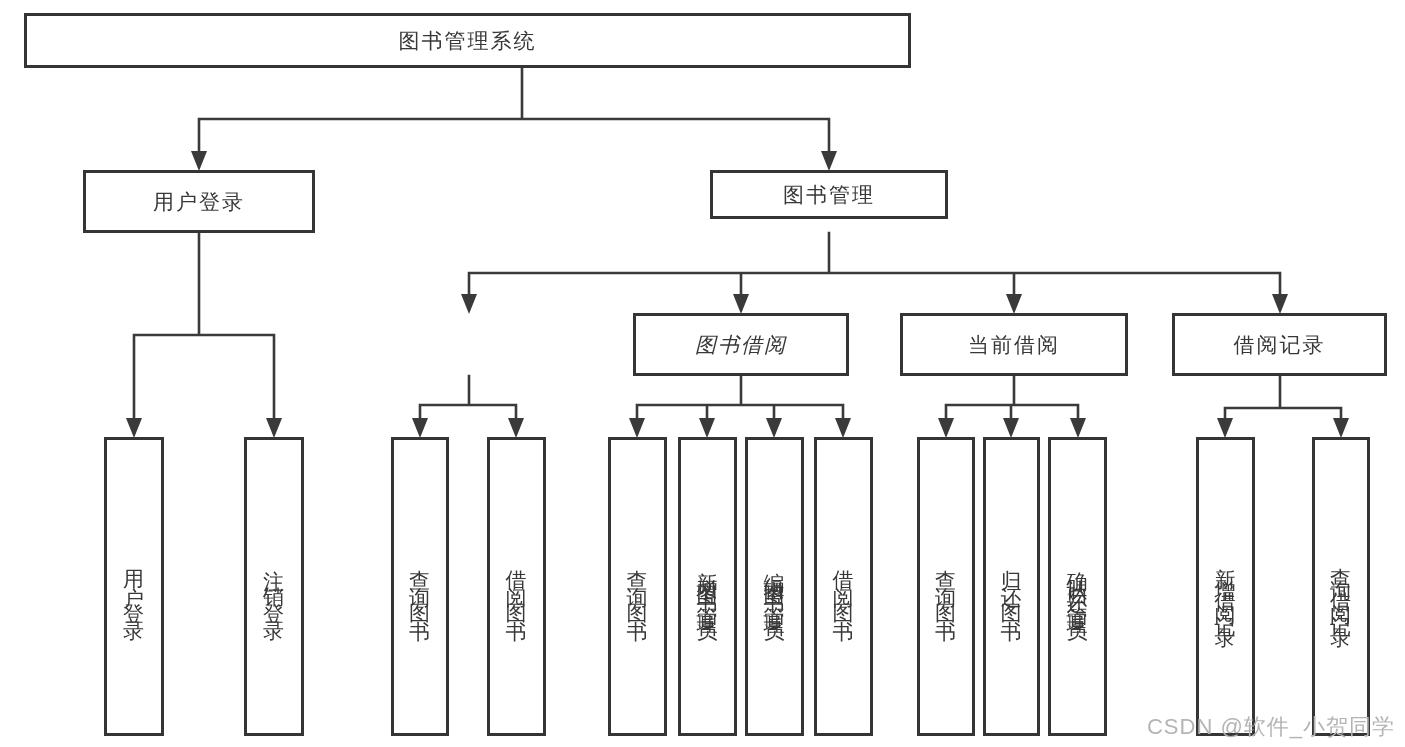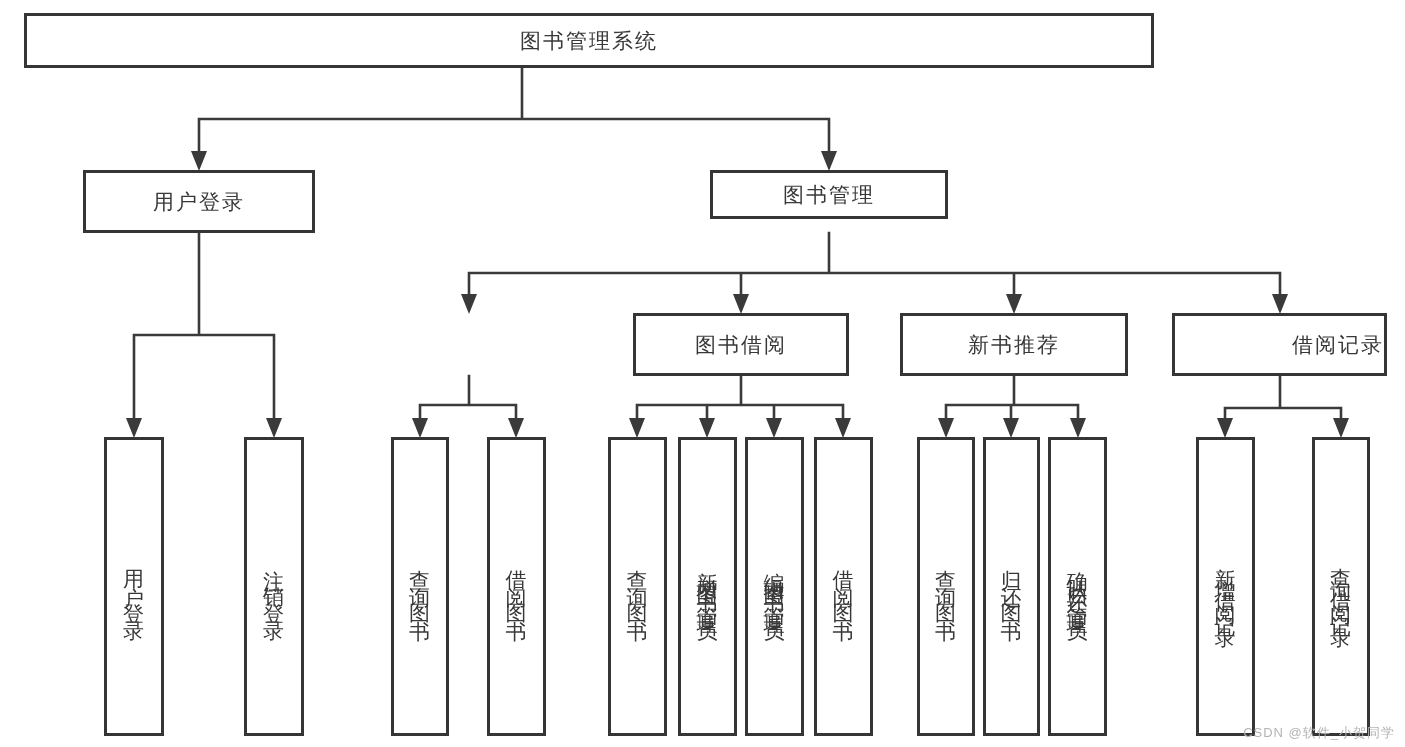--- a/index.html
+++ b/index.html
@@ -41,21 +41,21 @@
     line-height: 1;
     letter-spacing: 17px;
     color: #383838;
   }
   .node.v.len6 span { letter-spacing: 12px; }
   .node.v.len9 span { letter-spacing: 7px; }
   .watermark {
     position: absolute;
     right: 10px;
     bottom: 5px;
-    font-size: 13px;
+    font-size: 22px;
     letter-spacing: 1px;
     color: #b4b4b4;
     z-index: 5;
     white-space: nowrap;
   }
 </style>
 </head>
 <body>
 
 <div class="canvas">
@@ -93,38 +93,38 @@
       <polygon points="766,418 782,418 774,438"></polygon>
       <polygon points="835,418 851,418 843,438"></polygon>
       <polygon points="938,418 954,418 946,438"></polygon>
       <polygon points="1003,418 1019,418 1011,438"></polygon>
       <polygon points="1070,418 1086,418 1078,438"></polygon>
       <polygon points="1217,418 1233,418 1225,438"></polygon>
       <polygon points="1333,418 1349,418 1341,438"></polygon>
     </g>
   </svg>
 
-  <div class="node h" style="left:24px; top:13px; width:1130px; height:55px;">
+  <div class="node h" style="left:24px; top:13px; width:887px; height:55px;">
     <span>图书管理系统</span>
   </div>
 
   <div class="node h" style="left:83px; top:170px; width:232px; height:63px;">
     <span>用户登录</span>
   </div>
   <div class="node h" style="left:710px; top:170px; width:238px; height:49px;">
     <span>图书管理</span>
   </div>
 
-  <div class="node h" style="left:633px; top:313px; width:216px; height:63px;">
+  <div class="node h" style="left:633px; top:313px; width:216px; height:63px;font-style:italic;">
     <span>图书借阅</span>
   </div>
   <div class="node h" style="left:900px; top:313px; width:228px; height:63px;">
-    <span>新书推荐</span>
+    <span>当前借阅</span>
   </div>
-  <div class="node h" style="left:1172px; top:313px; width:215px; height:63px;justify-content:flex-end;">
+  <div class="node h" style="left:1172px; top:313px; width:215px; height:63px;">
     <span>借阅记录</span>
   </div>
 
   <div class="node v" style="left:104px; top:437px; width:60px; height:299px;">
     <span>用户登录</span>
   </div>
   <div class="node v" style="left:244px; top:437px; width:60px; height:299px;">
     <span>注销登录</span>
   </div>
 

